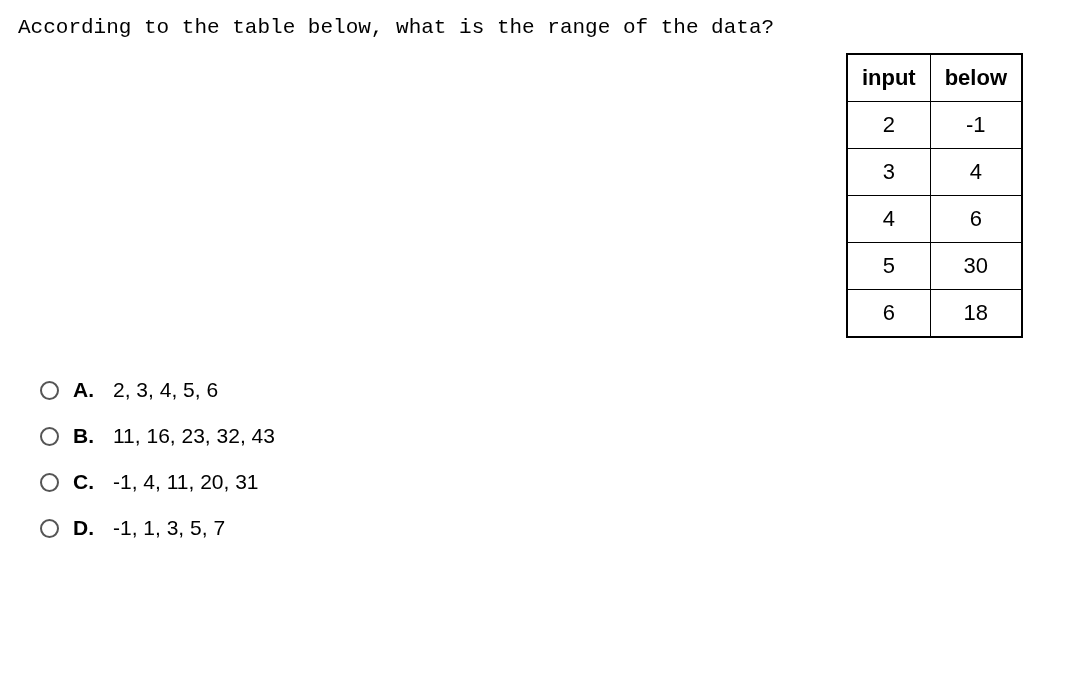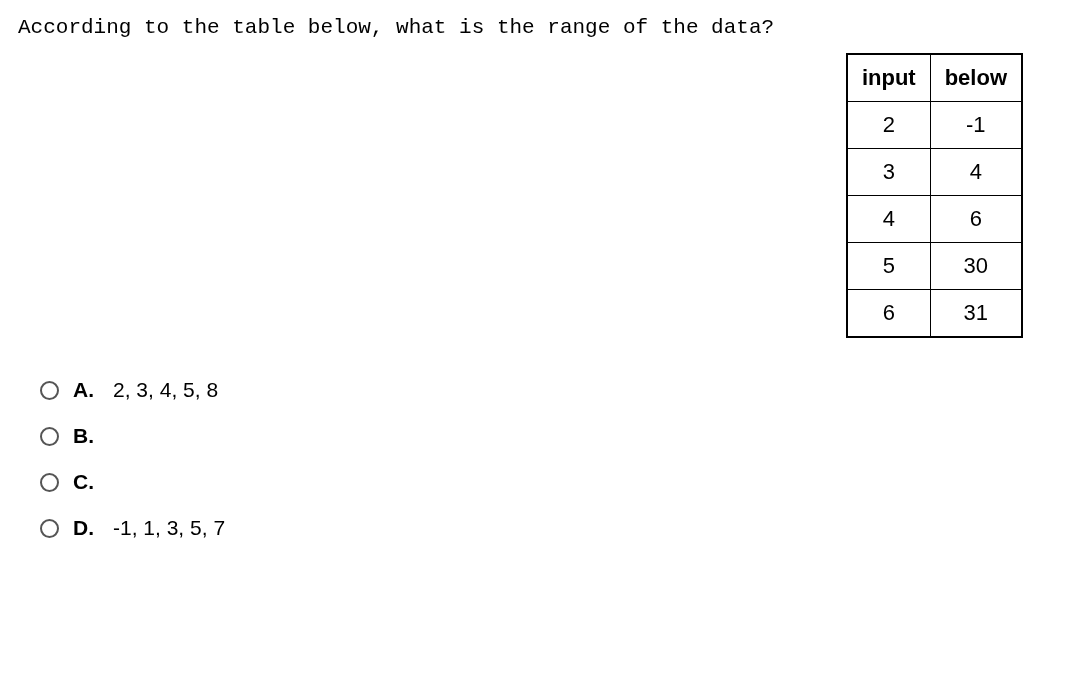--- a/index.html
+++ b/index.html
@@ -93,39 +93,41 @@
         <tr>
           <td>4</td>
           <td>6</td>
         </tr>
         <tr>
           <td>5</td>
           <td>30</td>
         </tr>
         <tr>
           <td>6</td>
-          <td>31</td>
+          <td>18</td>
         </tr>
       </tbody>
     </table>
   </div>
 </div>
 
 <div class="options">
   <div class="option">
     <span class="radio"></span>
     <span class="opt-letter">A.</span>
-    <span>2, 3, 4, 5, 8</span>
+    <span>2, 3, 4, 5, 6</span>
   </div>
   <div class="option">
     <span class="radio"></span>
     <span class="opt-letter">B.</span>
+    <span>11, 16, 23, 32, 43</span>
   </div>
   <div class="option">
     <span class="radio"></span>
     <span class="opt-letter">C.</span>
+    <span>-1, 4, 11, 20, 31</span>
   </div>
   <div class="option">
     <span class="radio"></span>
     <span class="opt-letter">D.</span>
     <span>-1, 1, 3, 5, 7</span>
   </div>
 </div>
 
 </body></html>

